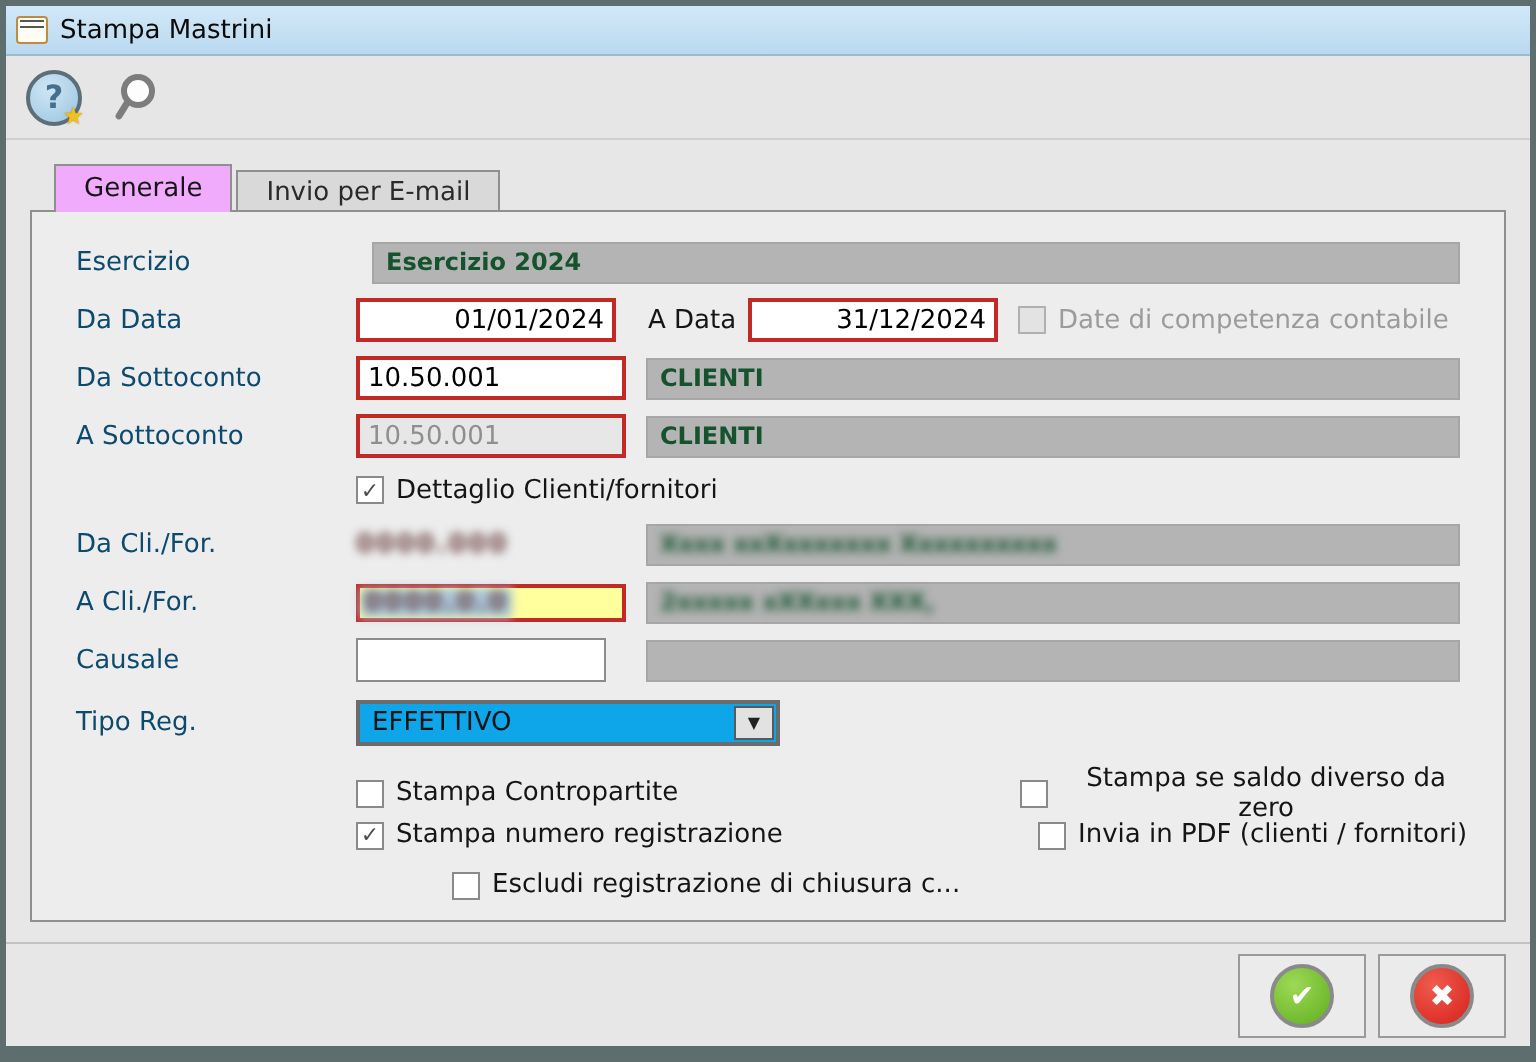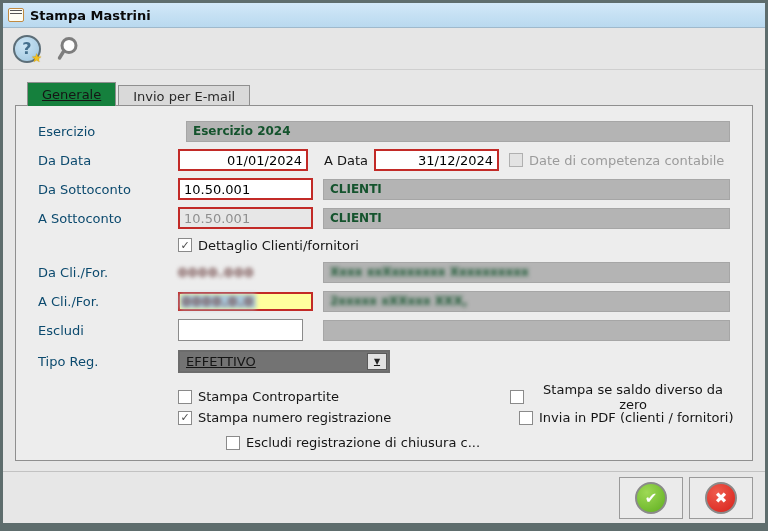--- a/index.html
+++ b/index.html
@@ -9,38 +9,38 @@
   .window { width:768px; height:531px; border:3px solid #5e6d6d; border-bottom-width:8px;
             display:flex; flex-direction:column; background:#e7e7e7; }
 
   
   .titlebar { height:25px; background:linear-gradient(#d2e8f8,#b9d9ef); display:flex; align-items:center;
               padding-left:5px; border-bottom:1px solid #9fb9cc; }
   .win-icon { width:16px; height:14px; background:#fdfdf4; border:1px solid #c08a42; border-radius:2px; margin-right:6px;
               position:relative; overflow:hidden; }
   .win-icon::before { content:""; position:absolute; left:1px; right:1px; top:1px; height:6px;
               background:repeating-linear-gradient(#555 0 1px, transparent 1px 3px); }
-  .title-text { font-weight:bold; font-size:13px; color:#0a0a0a; }
+  .title-text { font-weight:normal; font-size:13px; color:#0a0a0a; }
 
   
   .toolbar { height:42px; background:#e6e6e6; display:flex; align-items:center; padding-left:10px; gap:14px;
              border-bottom:1px solid #cfcfcf; }
   .help-btn { width:28px; height:28px; border-radius:50%; background:radial-gradient(circle at 38% 32%, #cde6f5, #9cc4de);
               border:2px solid #5c6e78; position:relative; display:flex; align-items:center; justify-content:center;
               cursor:pointer; }
   .help-q { color:#44708e; font-weight:bold; font-size:16px; line-height:1; }
   .help-star { position:absolute; right:-3px; bottom:-4px; color:#f2c01d; font-size:12px; text-shadow:0 0 1px #a97c00; }
   .search-btn { width:28px; height:28px; display:flex; align-items:center; justify-content:center; cursor:pointer; }
 
   
   .content { flex:1; background:#e7e7e7; display:flex; flex-direction:column; padding:12px 12px 0 12px; }
   .tabs { display:flex; align-items:flex-end; margin-left:12px; height:24px; }
   .tab { border:1px solid #8f8f8f; border-bottom:none; padding:0 14px; display:flex; align-items:center;
          cursor:pointer; white-space:nowrap; }
-  .tab.active { background:#15803d; height:24px; position:relative; z-index:2; font-size:13px;text-decoration:underline; }
+  .tab.active { background:#f0abfc; height:24px; position:relative; z-index:2; font-size:13px; }
   .tab.inactive { background:#d9d9d9; height:21px; color:#2a2a2a; margin-left:2px; }
 
   .panel { border:1px solid #8f8f8f; background:#ededed; height:356px; margin-top:-1px; position:relative; z-index:1;
            padding:14px 16px 0 22px; }
 
   .row { display:flex; align-items:center; height:22px; margin-bottom:7px; }
   .lbl { width:140px; flex:0 0 140px; color:#0c4a6e; }
   input.fld { height:22px; border:1px solid #8b8b8b; background:#fff; font:13px "DejaVu Sans","Liberation Sans",sans-serif;
               padding:0 4px; outline:none; }
   .req { border:2px solid #c22a27 !important; }
@@ -62,22 +62,22 @@
         justify-content:center; font-size:11px; color:#4c4c4c; line-height:1; cursor:pointer; flex:0 0 14px; }
   .cb.disabled { background:#e3e3e3; border-color:#b0b0b0; }
   .cb-label { margin-left:6px; }
   .cb-label.dim { color:#9b9b9b; }
 
   .blur { filter:blur(2.3px); }
   .masked-code { color:#6e4444; font-weight:bold; letter-spacing:1px; }
   .sel-chunk { background:#a9c7da; padding:0 2px; }
   .yellow { background:#ffff9e !important; }
 
-  .combo { width:212px; height:23px; border:2px solid #6c6c6c; background:#737373; display:flex; align-items:center;
-           justify-content:space-between; padding-left:6px; cursor:pointer;text-decoration:underline; }
+  .combo { width:212px; height:23px; border:2px solid #6c6c6c; background:#0ea5e9; display:flex; align-items:center;
+           justify-content:space-between; padding-left:6px; cursor:pointer; }
   .combo-arrow { width:20px; height:17px; border:1px solid #5a5a5a; background:#e2e2e2; margin-right:1px;
                  display:flex; align-items:center; justify-content:center; font-size:8px; color:#222; }
 
   .checkgroup { margin-top:14px; margin-left:140px; }
   .checkline { display:flex; align-items:center; height:21px; }
   .checkcol-l { width:341px; display:flex; align-items:center; }
   .checkline.last { margin-top:4px;padding-left:48px; }
 
   .bottombar { flex:1; border-top:1px solid #c2c2c2; margin:10px -12px 0 -12px; background:#e7e7e7;
                display:flex; align-items:center; justify-content:flex-end; gap:6px; padding-right:12px; }
@@ -169,21 +169,21 @@
         <span class="lbl">A Cli./For.</span>
         <div class="fld req w135 yellow" style="display:flex; align-items:center;">
           <span class="blur masked-code sel-chunk">0000.0.0</span>
         </div>
         <div class="display gap10">
           <span class="blur">2xxxxx xXXxxx XXX,</span>
         </div>
       </div>
 
       <div class="row">
-        <span class="lbl">Escludi</span>
+        <span class="lbl">Causale</span>
         <input class="fld w125" value="" style="">
         <div class="display" style="margin-left:20px;"></div>
       </div>
 
       <div class="row" style="margin-top:9px;">
         <span class="lbl">Tipo Reg.</span>
         <div class="combo">
           <span>EFFETTIVO</span>
           <span class="combo-arrow">▼</span>
         </div>

